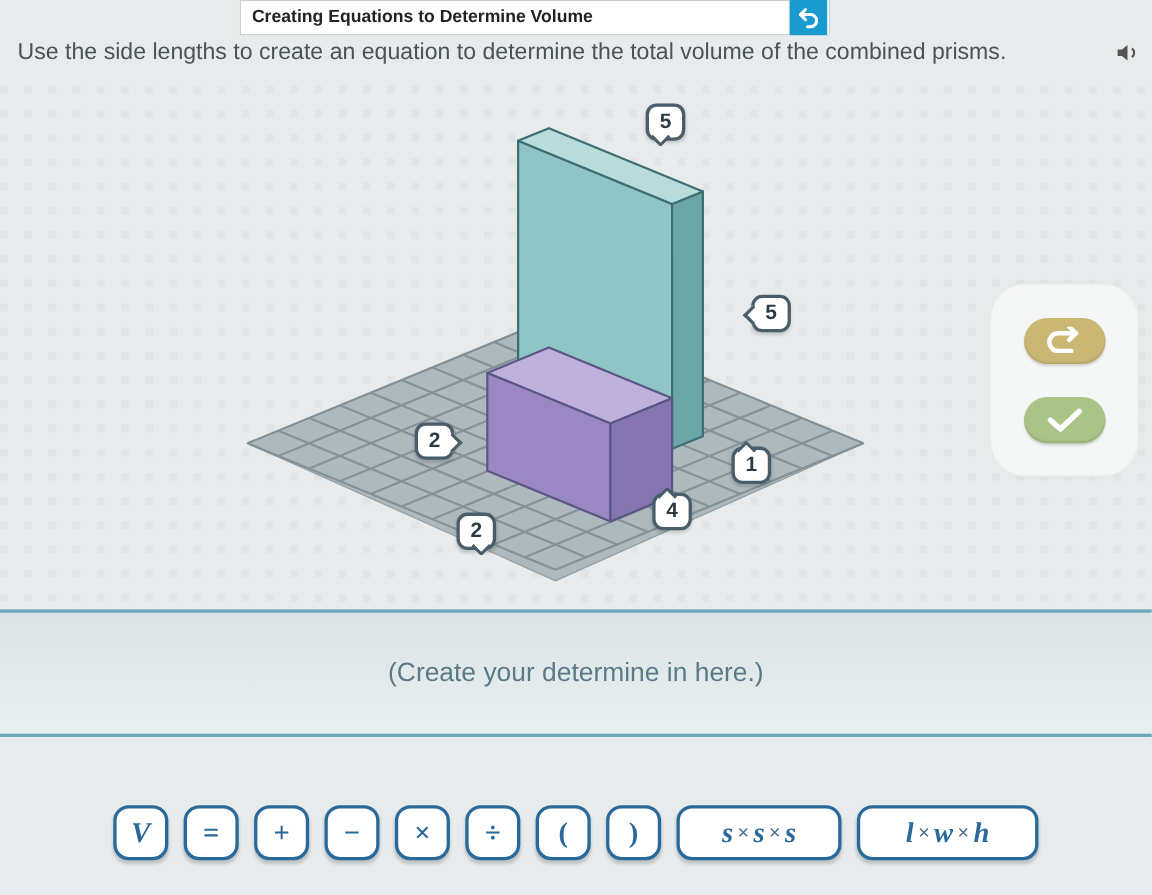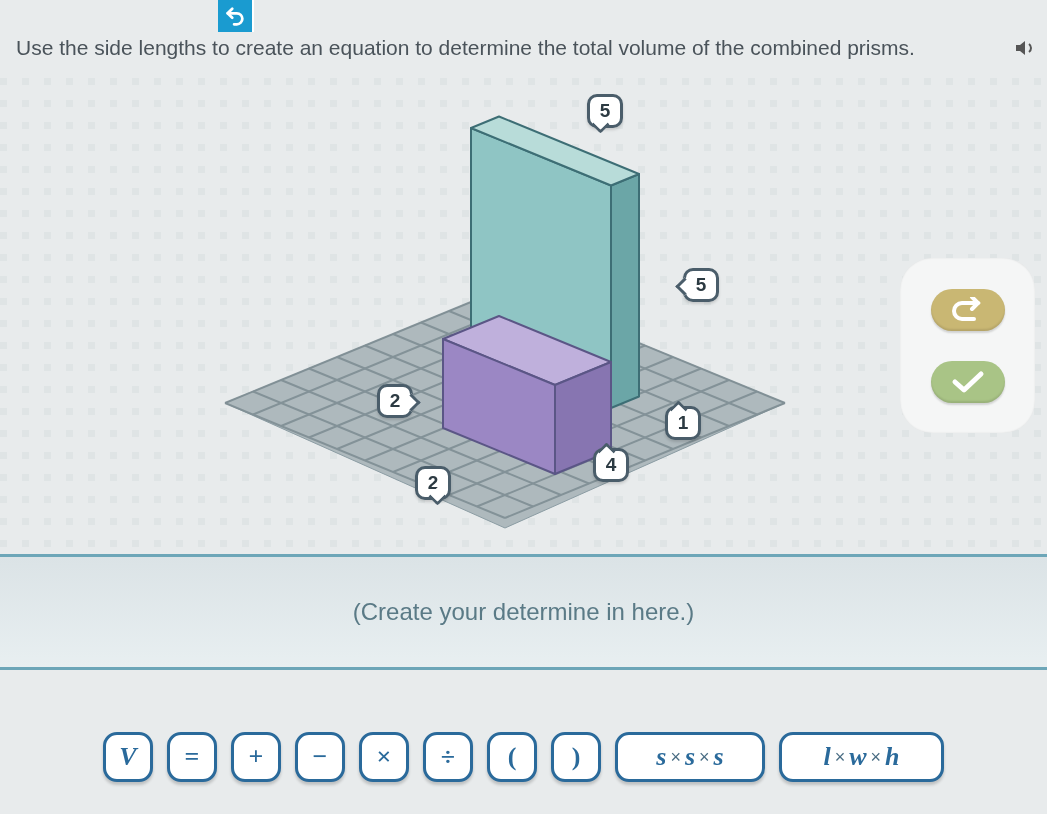--- a/index.html
+++ b/index.html
@@ -43,20 +43,21 @@
   .token-bar { position: absolute; left: 0; right: 0; bottom: 12px; height: 90px; display: flex; align-items: center; justify-content: center; gap: 14px; padding: 0 40px; }
   .tok { background: #fff; border: 3px solid #2a6a9b; border-radius: 14px; height: 50px; min-width: 50px; padding: 0 10px; display: flex; align-items: center; justify-content: center; font-size: 26px; font-weight: 600; color: #2a6a9b; box-shadow: 0 3px 3px rgba(0,0,0,.18); cursor: grab; font-family: Georgia, 'Times New Roman', serif; }
   .tok .it { font-style: italic; }
   .tok .op { font-family: Arial, sans-serif; font-weight: 400; font-size: 18px; color: #4a6d84; padding: 0 4px; }
 </style>
 </head>
 <body>
 
 <div class="title-bar">
   <div class="spacer-left"></div>
+  <div class="title">Creating Equations to Determine Volume</div>
   <div class="undo">
     <svg width="22" height="22" viewBox="0 0 24 24" fill="none" stroke="#fff" stroke-width="3" stroke-linecap="round" stroke-linejoin="round">
         <path d="M9 14L4 9l5-5"></path>
         <path d="M4 9h10a6 6 0 0 1 0 12h-3"></path>
       </svg>
   </div>
 </div>
 
 <div class="instruction">
   <span class="txt">Use the side lengths to create an equation to determine the total volume of the combined prisms.</span>

